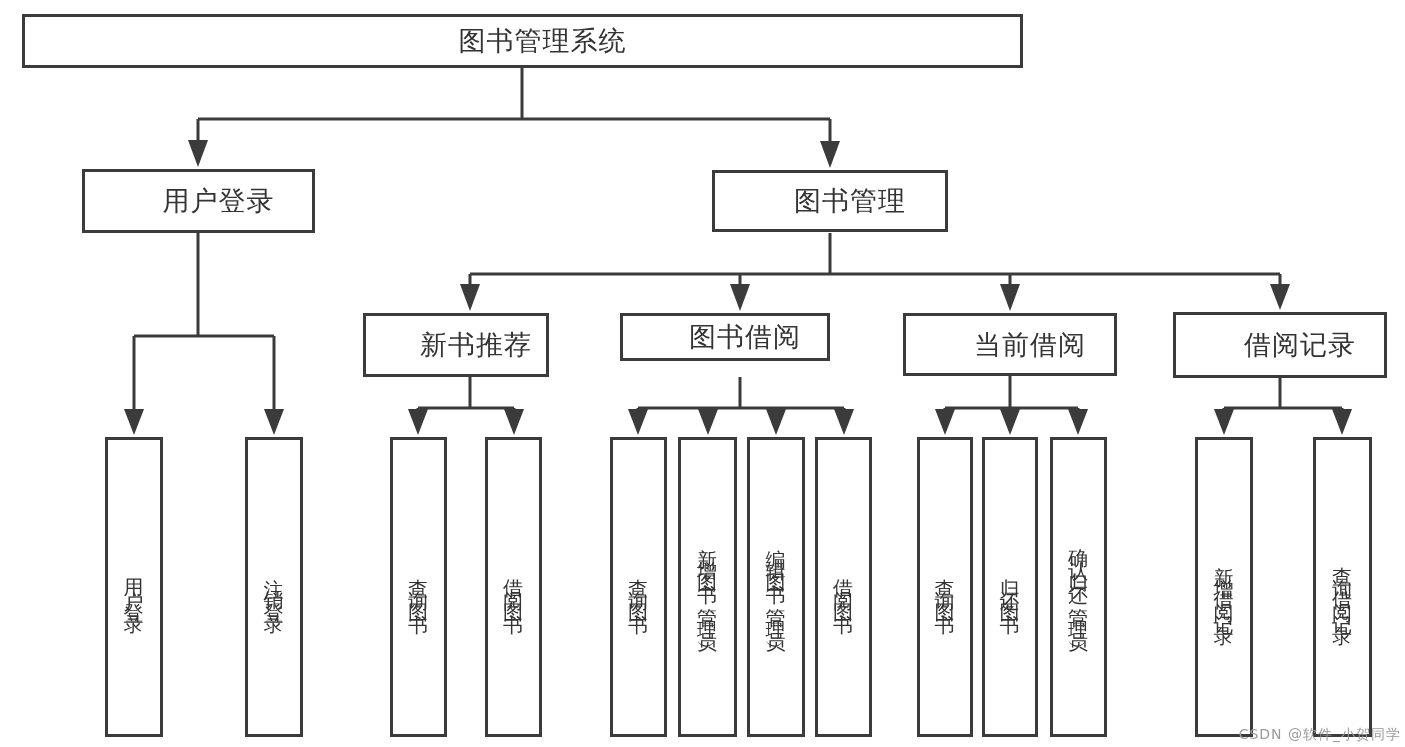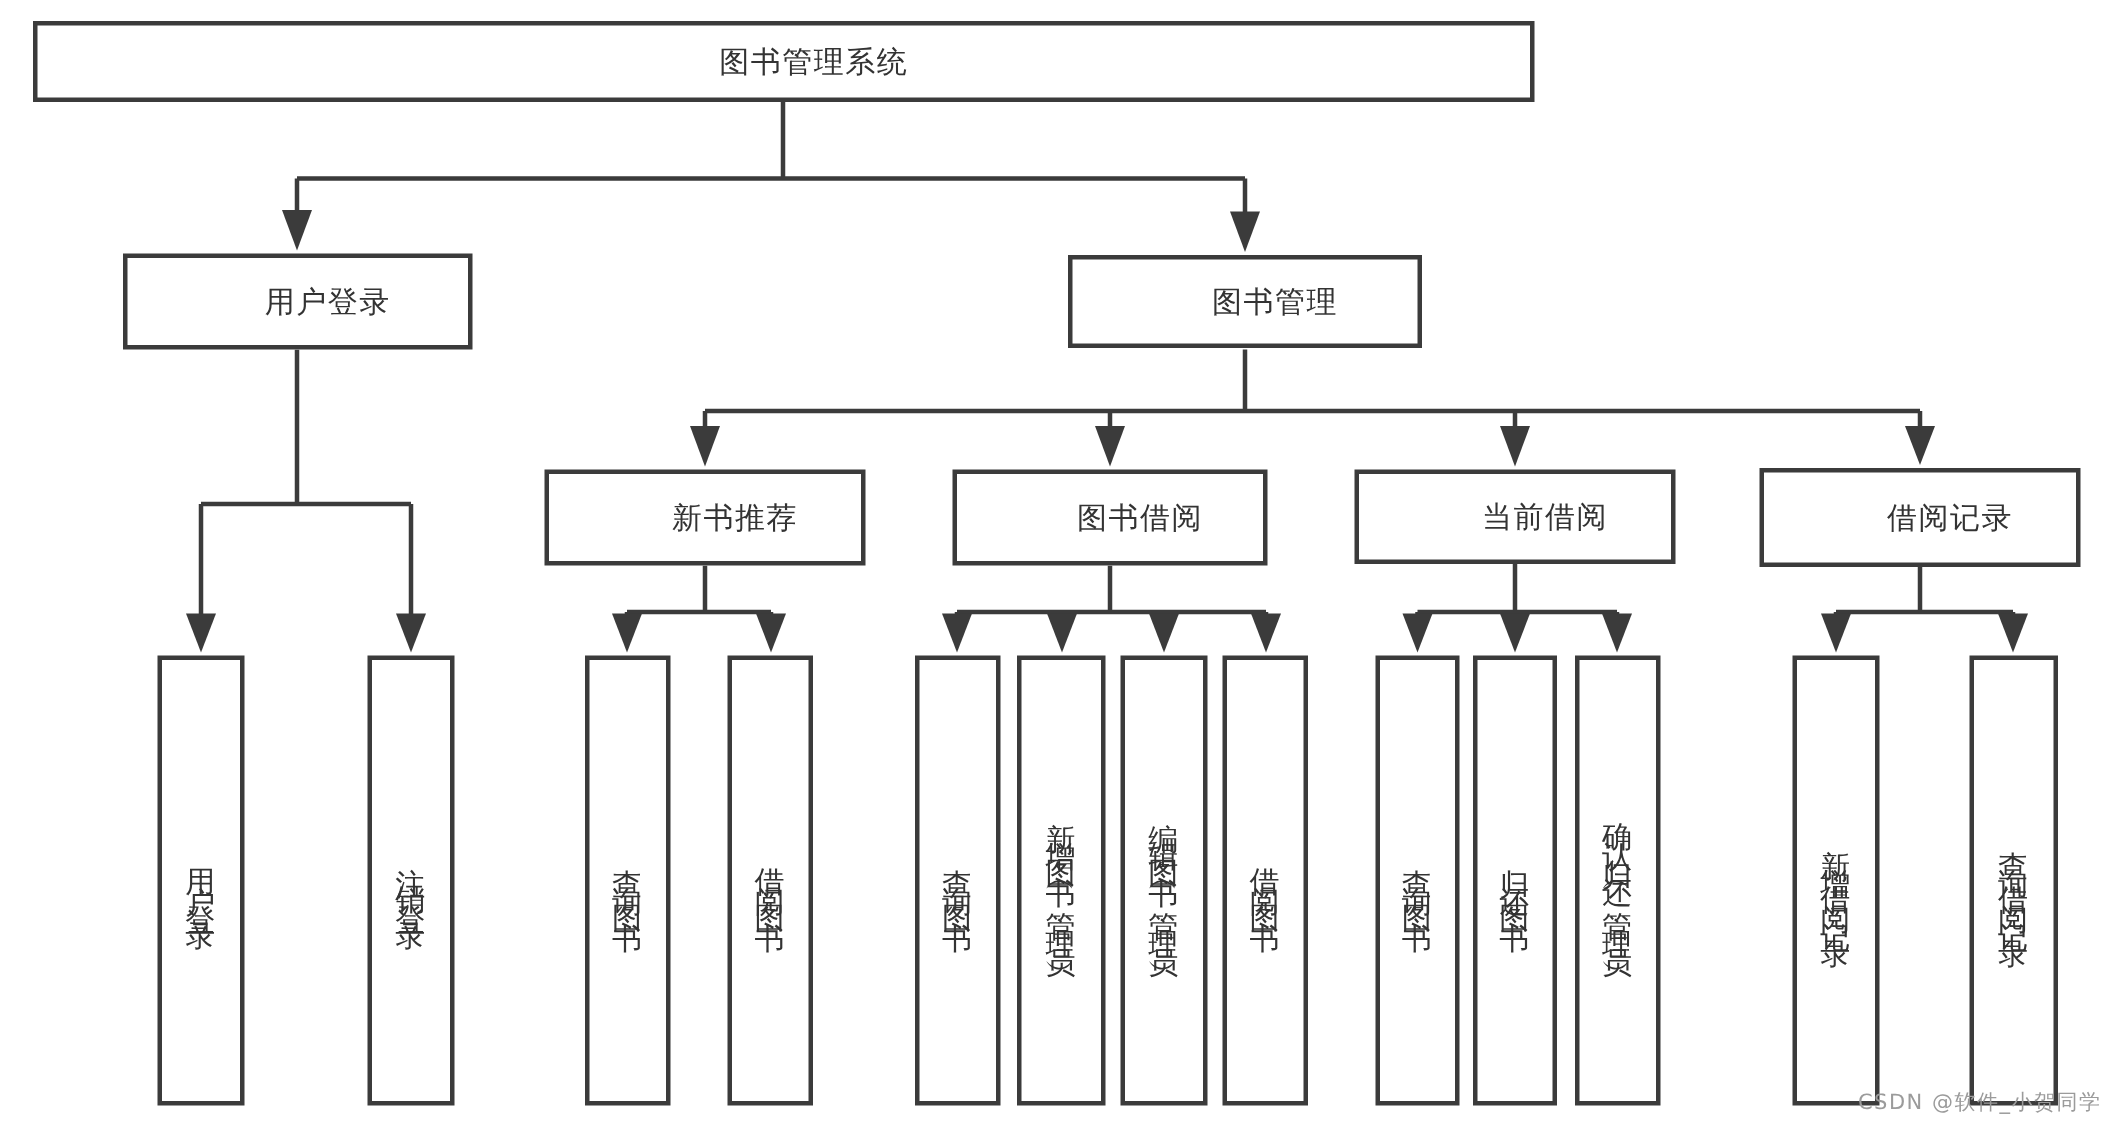--- a/index.html
+++ b/index.html
@@ -15,21 +15,21 @@
     position:absolute;
     box-sizing:border-box;
     border:3px solid #3b3b3b;
     background:#ffffff;
     display:flex;
     align-items:center;
     justify-content:center;
     color:#333333;
     z-index:2;
   }
-  .h-node{font-size:20px;letter-spacing:1px;padding-left:40px;}
+  .h-node{font-size:27px;letter-spacing:1px;padding-left:40px;}
   .v-node{top:437px;height:300px;}
   .vtext{
     writing-mode:vertical-rl;
     text-orientation:mixed;
     font-size:20px;
     line-height:1;
     letter-spacing:12px;
     color:#333333;
     white-space:nowrap;
   }
@@ -84,24 +84,24 @@
     <span>图书管理系统</span>
   </div>
 
   <div class="node h-node" style="left:82px;top:169px;width:233px;height:64px">
     <span>用户登录</span>
   </div>
   <div class="node h-node" style="left:712px;top:170px;width:236px;height:62px">
     <span>图书管理</span>
   </div>
 
-  <div class="node h-node" style="left:363px;top:313px;width:214px;height:64px">
+  <div class="node h-node" style="left:363px;top:313px;width:186px;height:64px">
     <span>新书推荐</span>
   </div>
-  <div class="node h-node" style="left:635px;top:313px;width:210px;height:64px">
+  <div class="node h-node" style="left:620px;top:313px;width:210px;height:48px">
     <span>图书借阅</span>
   </div>
   <div class="node h-node" style="left:1173px;top:312px;width:214px;height:66px">
     <span>借阅记录</span>
   </div>
   <div class="node h-node" style="left:903px;top:313px;width:214px;height:63px">
     <span>当前借阅</span>
   </div>
 
   <div class="node v-node" style="left:105px;width:58px">

